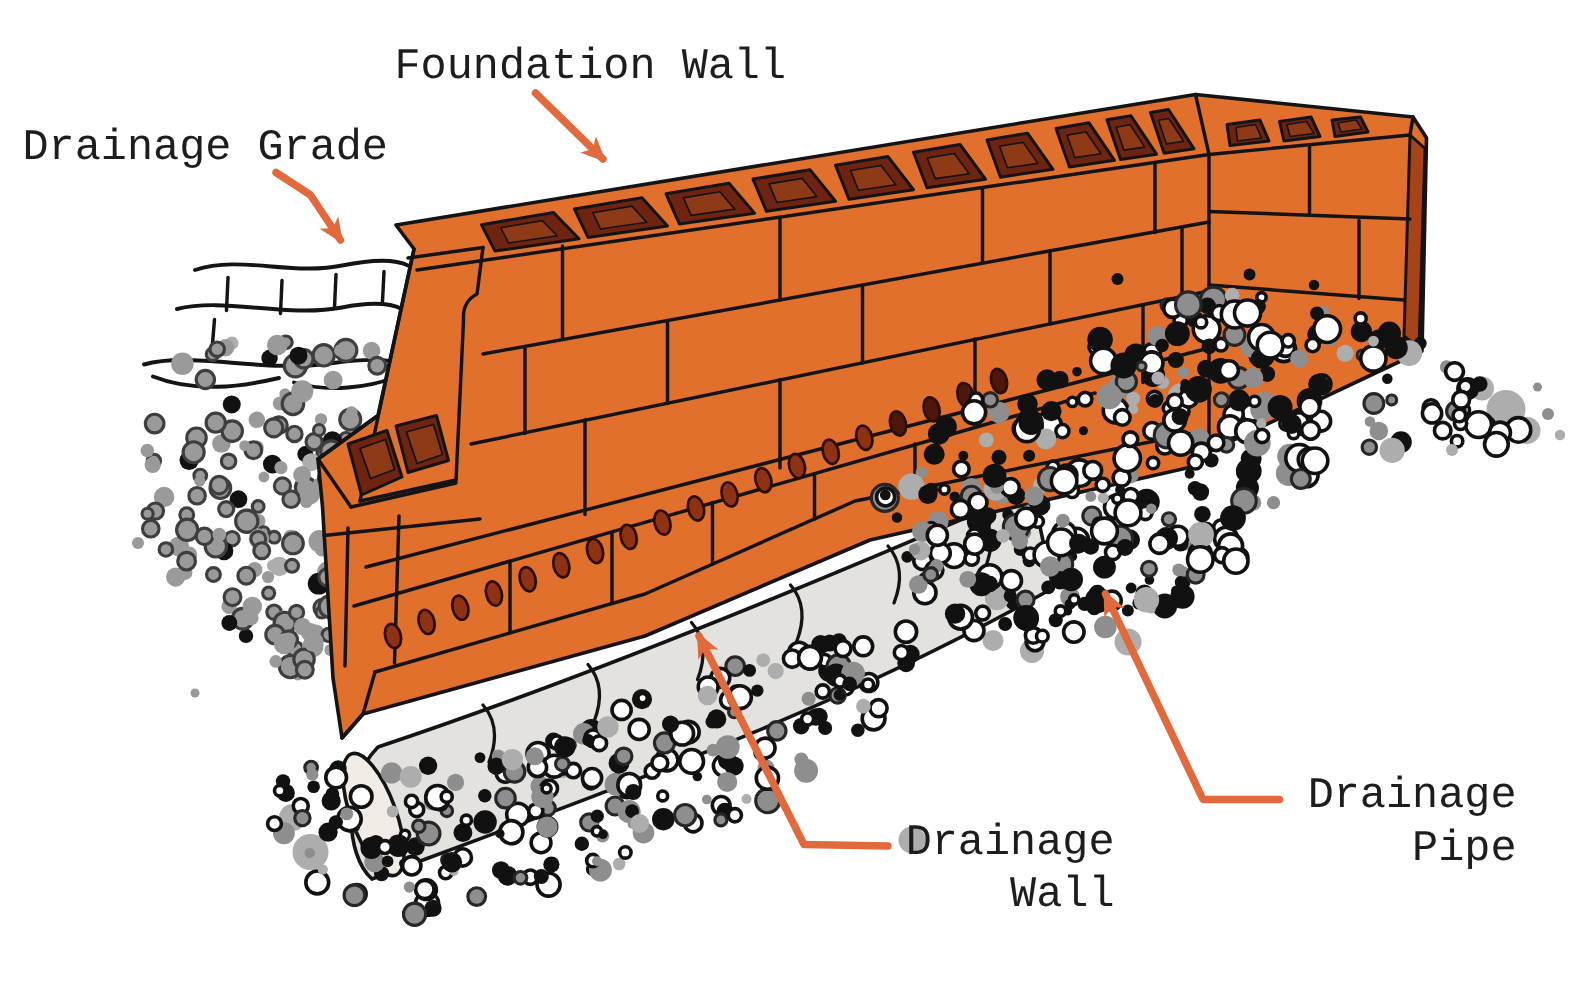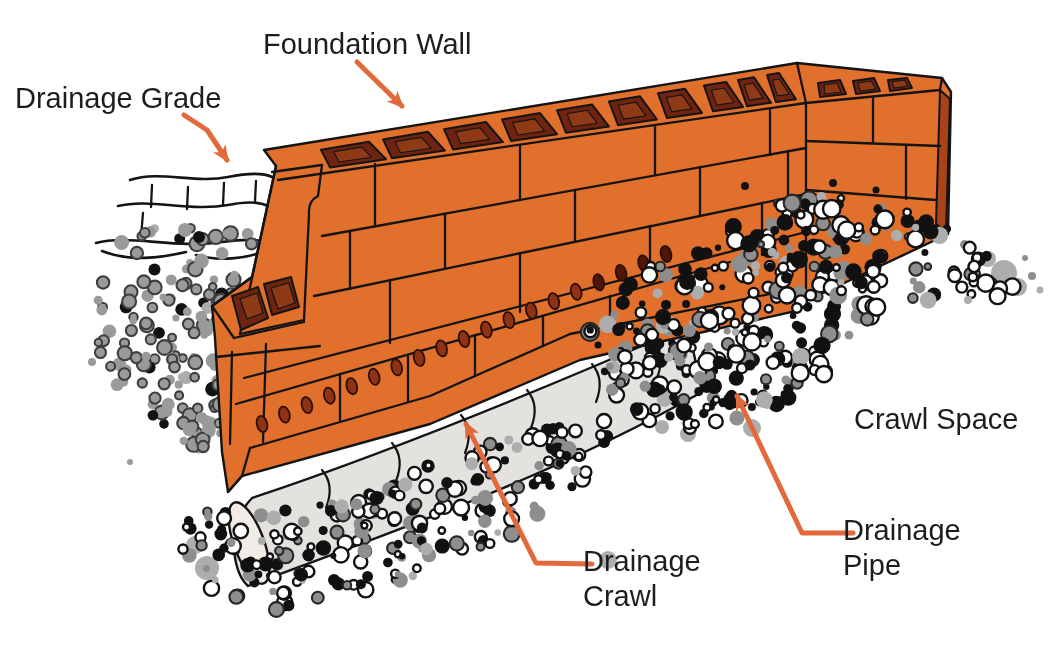--- a/index.html
+++ b/index.html
@@ -1,21 +1,21 @@
 <!DOCTYPE html>
 <html style="--background: #FFFFFF; --wall: #E2702D; --wall-end: #A84318; --core-dark: #6E2410; --core-mid: #8F3A17; --outline: #141414; --pipe: #E4E2DE; --pipe-cap: #F1ECE6; --arrow: #E2693C; --text: #1D1D1D; --rock-black: #111111; --rock-white: #FFFFFF; --rock-gray: #8E8E8E; --rock-soft: #ADADAD; --gravel-gray: #9A9A9A; --gravel-dark: #3E3E3E; --weep-hole: #8E3213; --weep-hole-dark: #4E170A;"><head>
 <meta charset="utf-8">
 <style>
   html,body{margin:0;padding:0;background:#fff;}
   .stage{position:relative;width:1064px;height:668px;background:var(--background,#ffffff);
-         overflow:hidden;font-family:Liberation Sans, sans-serif;}
+         overflow:hidden;font-family:Liberation Mono, monospace;}
   .stage svg{position:absolute;left:0;top:0;}
   .lbl{position:absolute;font-size:29px;line-height:35px;font-weight:500;
        color:var(--text,#1d1d1d);white-space:nowrap;}
-  .lbl.center{text-align:left;white-space:normal;}
+  .lbl.center{text-align:right;white-space:normal;}
 </style>
 </head>
 <body>
 
 <div class="stage">
 
 <svg id="scene" width="1064" height="668" viewBox="0 0 1064 668">
   <defs>
     <marker id="ah" viewBox="0 0 10 10" refX="8.2" refY="5" markerWidth="3.4" markerHeight="3.4" orient="auto">
       <path d="M0,0.6 L10,5 L0,9.4 L2.6,5 Z" fill="var(--arrow,#E2693C)"></path>
@@ -987,23 +987,22 @@
   <g fill="none" stroke="var(--arrow,#E2693C)" stroke-width="5" stroke-linejoin="round" stroke-linecap="round">
     <path marker-end="url(#ah)" d="M357,62 L402,106"></path>
     <path marker-end="url(#ah)" d="M184,115 L207,130 L227,160"></path>
     <path marker-end="url(#ah)" d="M592,564 L536,563 L466,424"></path>
     <path marker-end="url(#ah)" d="M853,533 L802,533 L737,396"></path>
   </g>
 </svg>
 
 <div class="lbl" style="left:263px;top:27px;">Foundation Wall</div>
 <div class="lbl" style="left:15px;top:81px;">Drainage Grade</div>
-<div class="lbl" style="left:854px;top:402px;">Crawl Space</div>
 <div class="lbl center" style="left:583px;top:544px;width:160px;">
   <div>Drainage</div>
-  <div>Crawl</div>
+  <div>Wall</div>
 </div>
 <div class="lbl center" style="left:843px;top:513px;width:168px;">
   <div>Drainage</div>
   <div>Pipe</div>
 </div>
 
 </div>
 
 </body></html>

